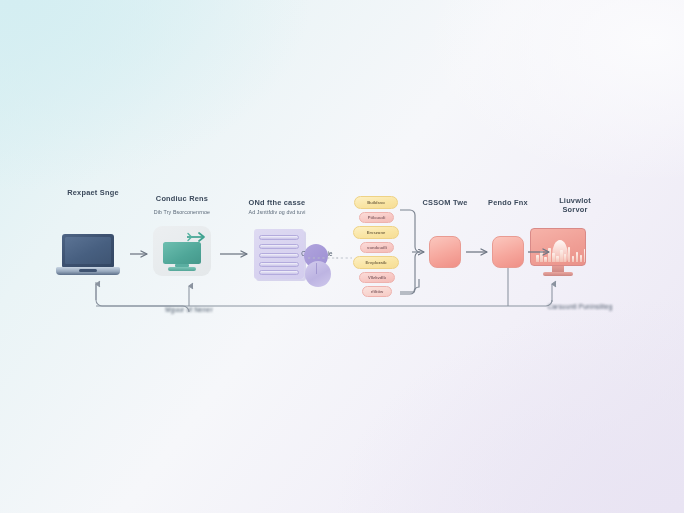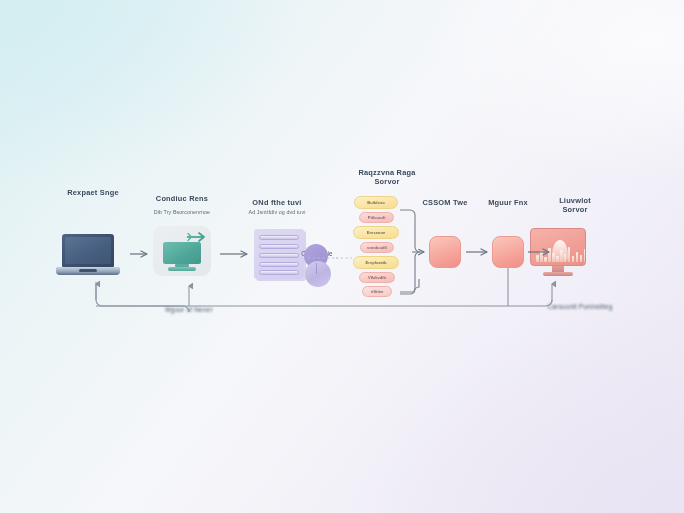--- a/index.html
+++ b/index.html
@@ -203,42 +203,40 @@
     <div class="mon-screen"></div>
     <div class="mon-stand"></div>
     <div class="mon-foot"></div>
     <svg class="mon-arrow" viewBox="0 0 22 12">
       <path d="M1 6 h16" stroke="#3fa390" stroke-width="1.7" fill="none"></path>
       <path d="M13 2 l5 4 l-5 4" stroke="#3fa390" stroke-width="1.7" fill="none" stroke-linejoin="round" stroke-linecap="round"></path>
       <path d="M2 2.5 l3.5 3.5 l-3.5 3.5" stroke="#53b3a1" stroke-width="1.4" fill="none" stroke-linecap="round"></path>
     </svg>
   </div>
 
-  <div class="lbl" style="left:235px; top:198px; width:84px;">ONd fthe tuvi</div>
+  <div class="lbl" style="left:235px; top:198px; width:84px;">ONd fthe casse</div>
   <div class="lbl sub" style="left:229px; top:209px; width:96px;">Ad Jsnttfdiv og dvd tuvi</div>
 
   <div class="node" style="left:254px; top:229px; width:52px; height:52px;">
     <div class="doc">
       <div class="line" style="top:6px;"></div>
       <div class="line" style="top:15px;"></div>
       <div class="line" style="top:24px;"></div>
       <div class="line" style="top:33px;"></div>
       <div class="line" style="top:41px;"></div>
     </div>
   </div>
 
   <div class="lbl tiny" style="left:286px; top:250px; width:62px; filter:blur(0.75px);">Owltstvoie</div>
 
   <div class="node" style="left:304px; top:244px; width:28px; height:44px;">
     <div class="db-cyl"></div>
     <div class="db-disc"></div>
   </div>
 
-  <div class="lbl" style="left:346px; top:168px; width:82px;">Raqzzvna Raga
-Sorvor</div>
 
   <div class="node" style="left:350px; top:196px; width:54px; height:104px;">
     <div class="stack-box y" style="left:4px;  top:0px;  width:44px; height:13px;">
       <span class="lbl boxtxt" style="position:static;">Buildsvo</span>
     </div>
     <div class="stack-box p" style="left:9px;  top:16px; width:35px; height:11px;">
       <span class="lbl boxtxt pink" style="position:static;">Ptilcuudi</span>
     </div>
     <div class="stack-box y" style="left:3px;  top:30px; width:46px; height:13px;">
       <span class="lbl boxtxt" style="position:static;">Ervszone</span>
@@ -253,21 +251,21 @@
       <span class="lbl boxtxt pink" style="position:static;">VIIzkvdlb</span>
     </div>
     <div class="stack-box p" style="left:12px; top:90px; width:30px; height:11px; border-radius:6px; background:linear-gradient(170deg,#fbe3de,#f6cbc5);">
       <span class="lbl boxtxt pink" style="position:static;">rfilttiw</span>
     </div>
   </div>
 
   <div class="lbl" style="left:414px; top:198px; width:62px;">CSSOM Twe</div>
   <div class="pinksq" style="left:429px; top:236px;"></div>
 
-  <div class="lbl" style="left:478px; top:198px; width:60px;">Mguur Fnx</div>
+  <div class="lbl" style="left:478px; top:198px; width:60px;">Pendo Fnx</div>
   <div class="pinksq" style="left:492px; top:236px;"></div>
 
   <div class="lbl" style="left:540px; top:196px; width:70px;">Liuvwlot
 Sorvor</div>
 
   <div class="node" style="left:530px; top:228px; width:56px; height:48px;">
     <div class="pmon">
       <div class="flame"></div>
       <div class="bars">
         <i style="height:7px;"></i>

